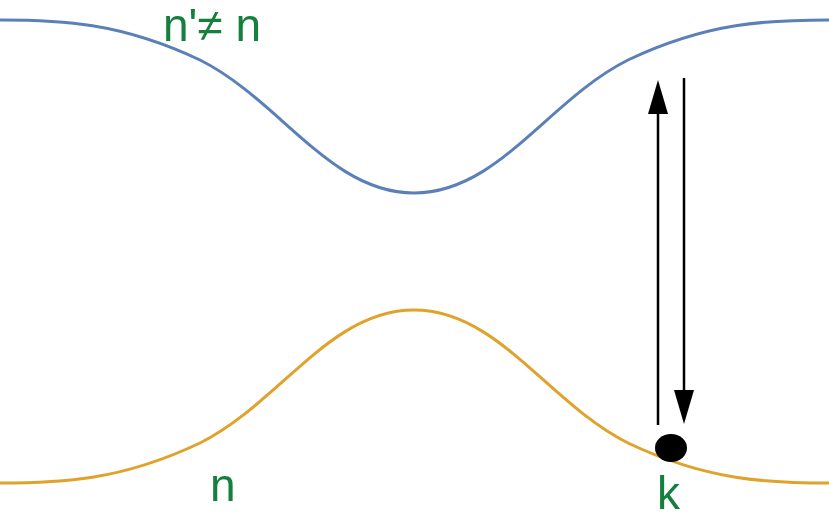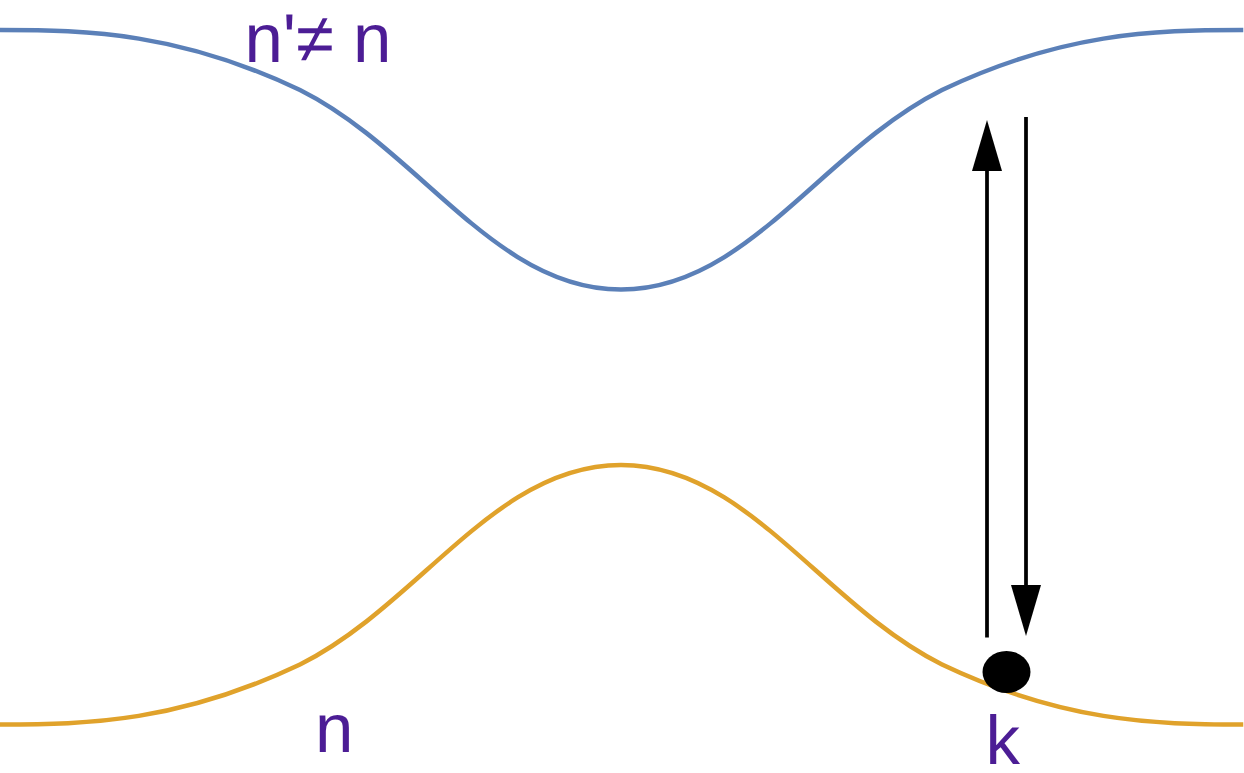--- a/index.html
+++ b/index.html
@@ -1,18 +1,18 @@
 <!DOCTYPE html>
 <html><head>
 <meta charset="utf-8">
 <style>
   html, body { margin: 0; padding: 0; background: #ffffff; }
   body { width: 829px; height: 515px; position: relative; overflow: hidden; font-family: "Liberation Sans", "DejaVu Sans", sans-serif; }
   svg { position: absolute; left: 0; top: 0; }
-  .label { position: absolute; color: #4c1d95; font-size: 46px; line-height: 1; white-space: nowrap; }
+  .label { position: absolute; color: #15803d; font-size: 46px; line-height: 1; white-space: nowrap; }
 </style>
 </head>
 <body>
 
 <svg width="829" height="515" viewBox="0 0 829 515">
   <path d="M0,20 C60,20 120,22 200,60 C280,100 330,193 414,193 C498,193 548,100 628,60 C708,22 768,20 829,20" fill="none" stroke="#5b80b8" stroke-width="3"></path>
   <path d="M0,483 C60,483 120,481 200,443 C280,403 330,310 414,310 C498,310 548,403 628,443 C708,481 768,483 829,483" fill="none" stroke="#e0a22b" stroke-width="3"></path>
   <g>
     <line x1="658" y1="425" x2="658" y2="110" stroke="#000" stroke-width="2.5"></line>
     <polygon points="658,80 648,114 668,114" fill="#000"></polygon>

